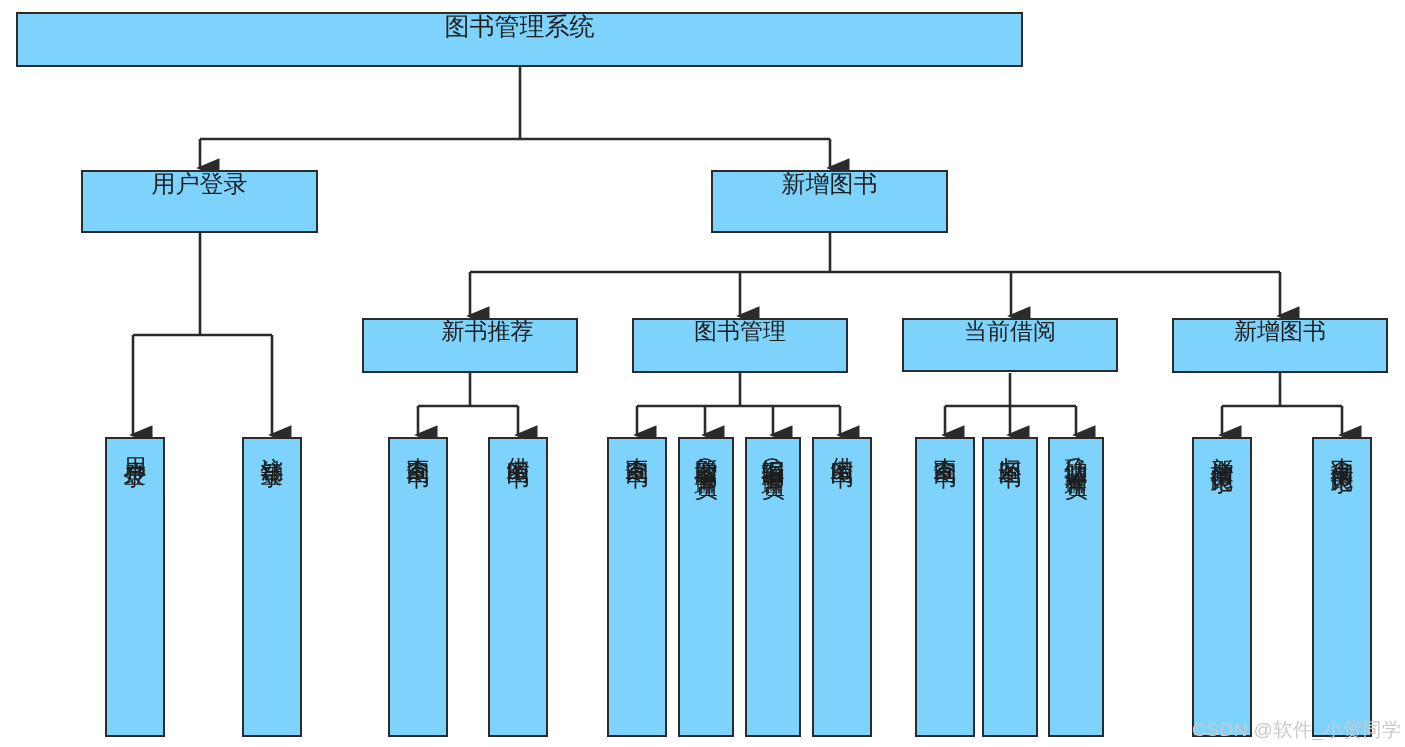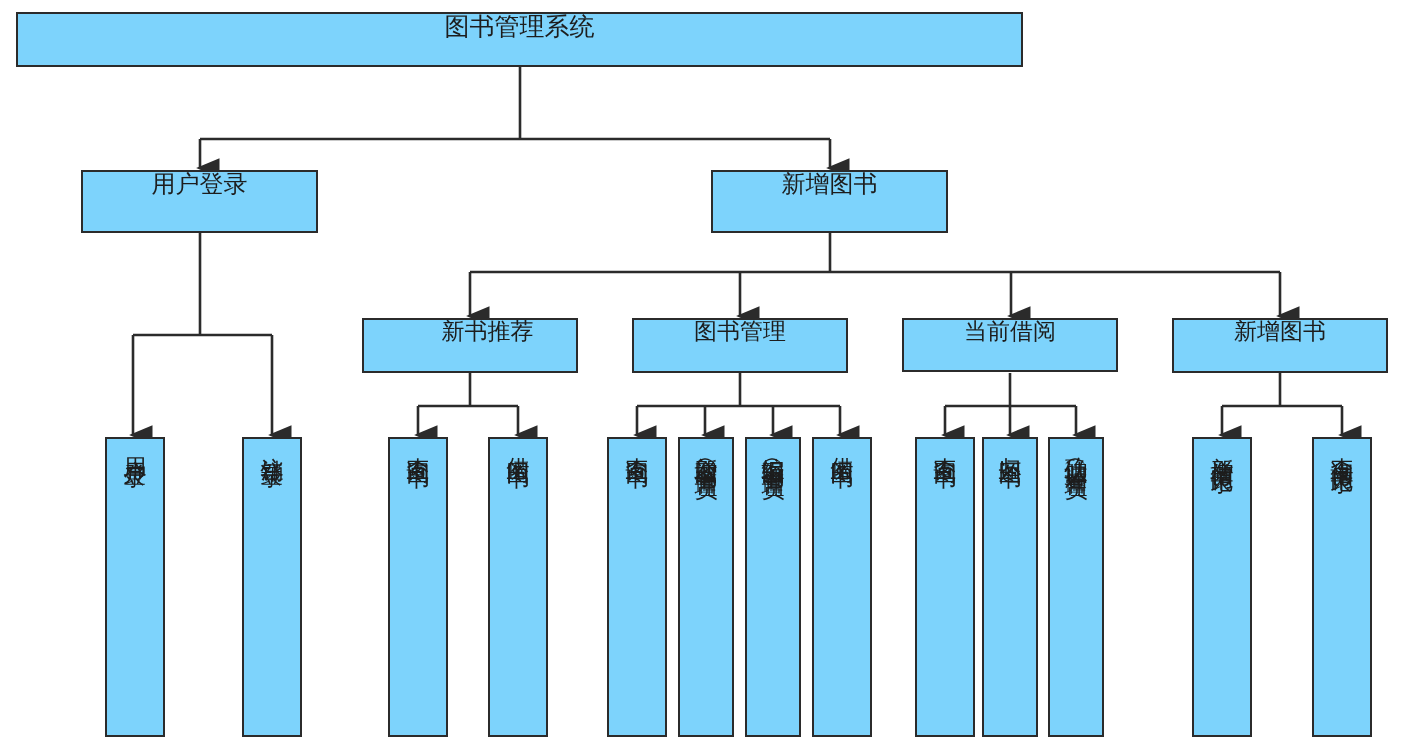--- a/index.html
+++ b/index.html
@@ -165,14 +165,15 @@
         <span class="node-label">确认归还（管理员）</span>
       </div>
       <div class="node leaf" style="left: 1192px; top: 437px; width: 60px; height: 300px;">
         <span class="node-label">新增借阅记录</span>
       </div>
       <div class="node leaf" style="left: 1312px; top: 437px; width: 60px; height: 300px;">
         <span class="node-label">查询借阅记录</span>
       </div>
     </div>
 
+  <div class="watermark" style="left: 1192px; top: 717px; color: rgb(201, 201, 201);">CSDN @软件_小贺同学</div>
 
 </div>
 
 </body></html>

